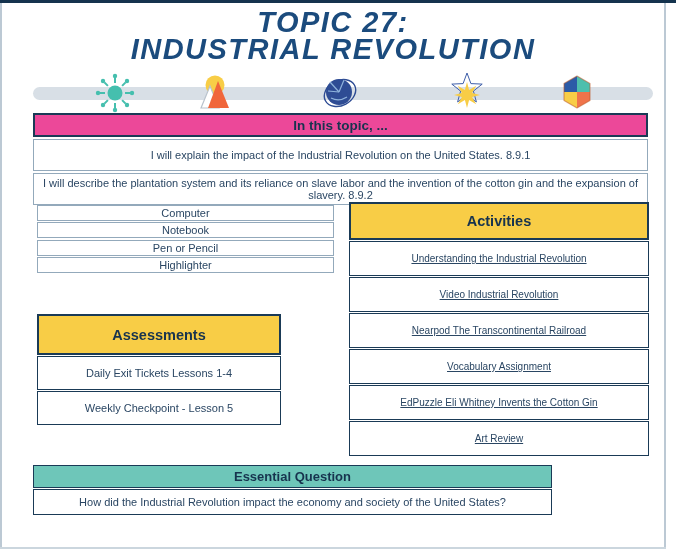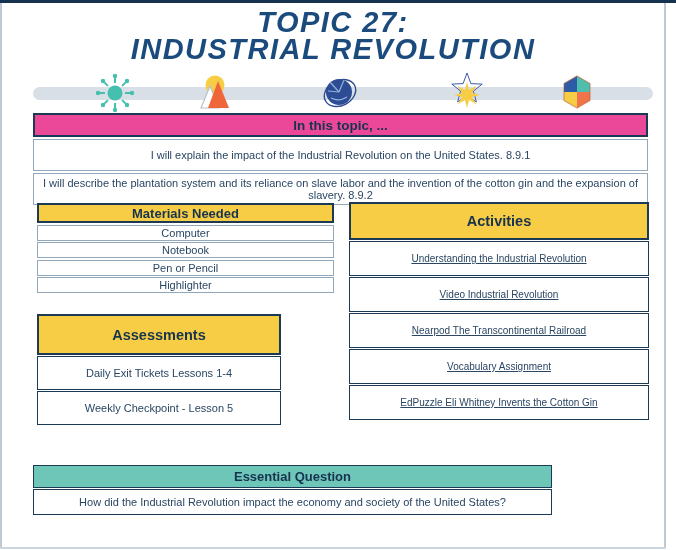--- a/index.html
+++ b/index.html
@@ -144,34 +144,34 @@
   <path d="M18 2 L31 9.5 V26.5 L18 34 L5 26.5 V9.5 Z" fill="none" stroke="rgba(190,90,40,0.55)" stroke-width="1.2" stroke-linejoin="round"></path>
 </svg>
 
 <div class="section topic">
   <div class="hdr">In this topic, ...</div>
   <div class="row light">I will explain the impact of the Industrial Revolution on the United States. 8.9.1</div>
   <div class="row light">I will describe the plantation system and its reliance on slave labor and the invention of the cotton gin and the expansion of slavery. 8.9.2</div>
 </div>
 
 <div class="section materials">
-  <div class="hdr">Materials Needed</div>
   <div class="row light">Computer</div>
   <div class="row light">Notebook</div>
   <div class="row light">Pen or Pencil</div>
   <div class="row light">Highlighter</div>
 </div>
 
 <div class="section activities">
   <div class="hdr">Activities</div>
   <div class="row dark">Understanding the Industrial Revolution</div>
   <div class="row dark">Video Industrial Revolution</div>
   <div class="row dark">Nearpod The Transcontinental Railroad</div>
   <div class="row dark">Vocabulary Assignment</div>
   <div class="row dark">EdPuzzle Eli Whitney Invents the Cotton Gin</div>
+  <div class="row dark">Art Review</div>
 </div>
 
 <div class="section assessments">
   <div class="hdr">Assessments</div>
   <div class="row dark">Daily Exit Tickets Lessons 1-4</div>
   <div class="row dark">Weekly Checkpoint - Lesson 5</div>
 </div>
 
 <div class="section eq">
   <div class="hdr">Essential Question</div>

